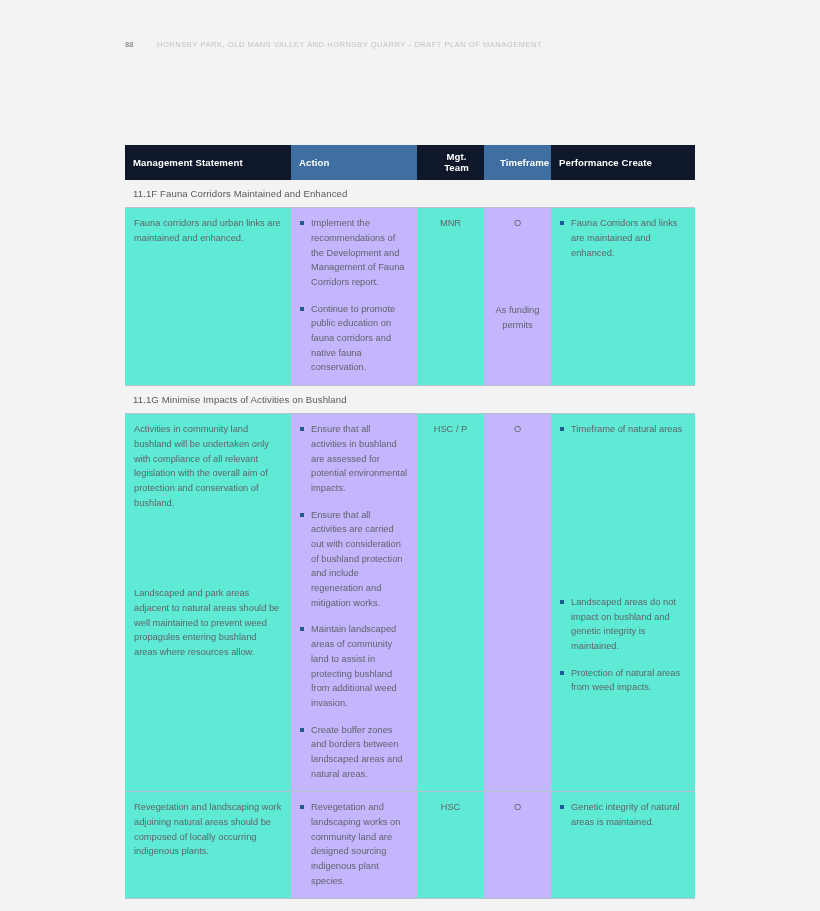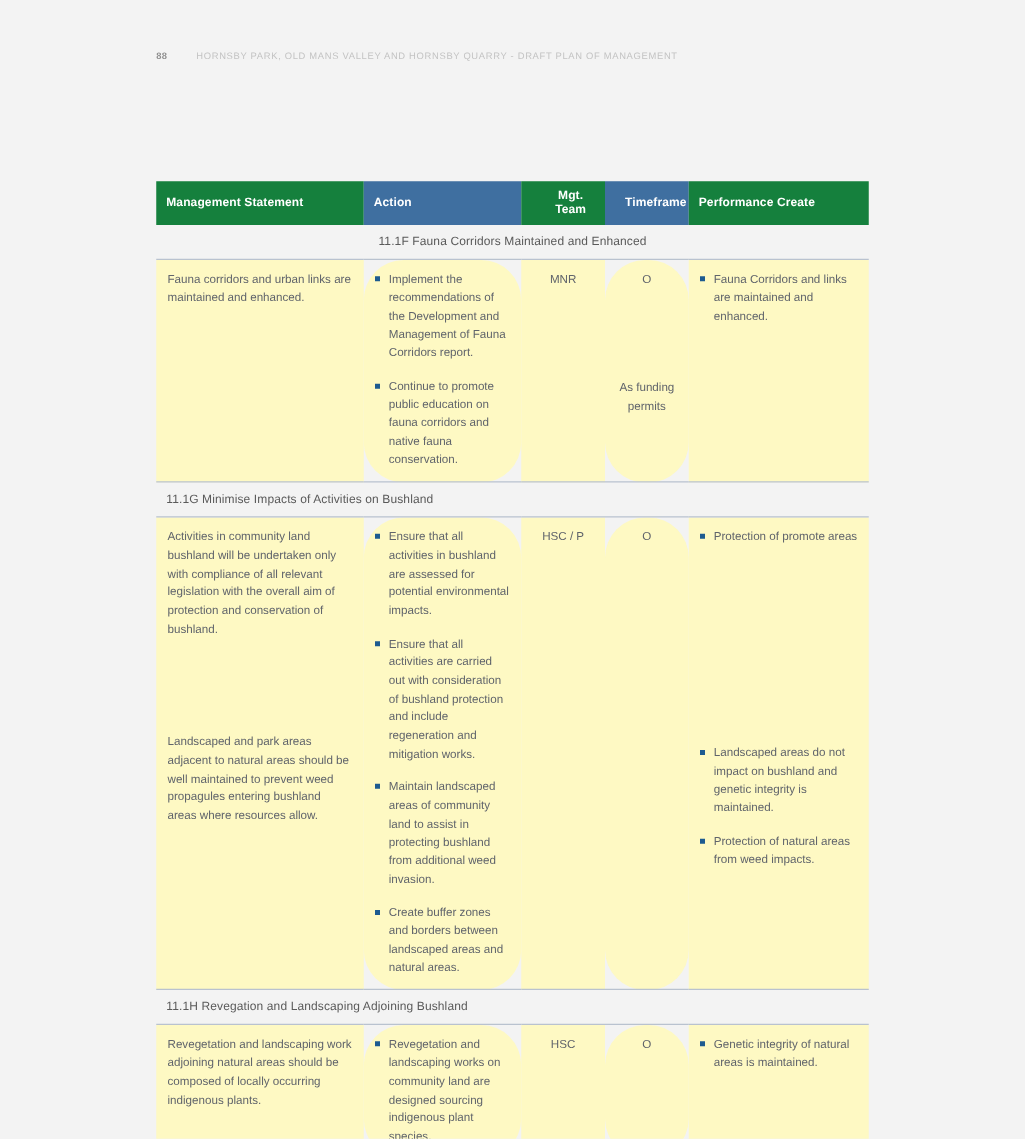--- a/index.html
+++ b/index.html
@@ -68,47 +68,47 @@
   thead th {
     padding: 6px 8px 7px 8px;
     font-size: 9.6px;
     font-weight: bold;
     color: #ffffff;
     text-align: left;
     vertical-align: middle;
     letter-spacing: .1px;
     border: 0;
   }
-  th.h-dark  { background: #15803d; }
+  th.h-dark  { background: #0f172a; }
   th.h-mid   { background: #3f6fa0; }
   th.h-ctr   { text-align: center; padding-left: 16px; padding-right: 4px; }
 
   
   tr.section-row td {
     background: #f3f3f3;
     border-top: 1px solid #b9c2cf;
     border-bottom: 1px solid #b9c2cf;
     padding: 6px 8px 6px 8px;
     font-size: 9.6px;
     color: #5a5a5a;
     letter-spacing: .1px;
   }
-  tr.section-row.first td { border-top: 0; text-align: center; }
+  tr.section-row.first td { border-top: 0; }
 
   
   tbody td {
     vertical-align: top;
     font-size: 9.3px;
     line-height: 1.58;
     color: #60646b;
     padding: 8px 9px 10px 9px;
-    background: #fef9c3;
+    background: #5eead4;
     border: 0;
   }
-  td.shade  { background: #fef9c3; border-radius: 32px; }
+  td.shade  { background: #c4b5fd; }
   td.center { text-align: center; }
   td.c-pad  { padding-left: 4px; padding-right: 4px; }
 
   tr.data-row td { border-bottom: 1px solid #b9c2cf; }
 
   
   ul.bul {
     list-style: none;
     margin: 0;
     padding: 0;
@@ -207,33 +207,30 @@
               <li>Maintain landscaped areas of community land to assist in protecting bushland from additional weed invasion.</li>
               <li>Create buffer zones and borders between landscaped areas and natural areas.</li>
             </ul>
           </td>
           <td class="center c-pad">HSC / P</td>
           <td class="shade center c-pad">
             <p class="para">O</p>
           </td>
           <td>
             <ul class="bul">
-              <li>Protection of promote areas</li>
+              <li>Timeframe of natural areas</li>
             </ul>
             <div style="height:158px" class="spacer-block"></div>
             <ul class="bul">
               <li>Landscaped areas do not impact on bushland and genetic integrity is maintained.</li>
               <li>Protection of natural areas from weed impacts.</li>
             </ul>
           </td>
         </tr>
 
-        <tr class="section-row">
-          <td colspan="5">11.1H Revegation and Landscaping Adjoining Bushland</td>
-        </tr>
         <tr class="data-row">
           <td>
             <p class="para">Revegetation and landscaping work adjoining natural areas should be composed of locally occurring indigenous plants.</p>
           </td>
           <td class="shade">
             <ul class="bul">
               <li>Revegetation and landscaping works on community land are designed sourcing indigenous plant species.</li>
             </ul>
           </td>
           <td class="center c-pad">HSC</td>

